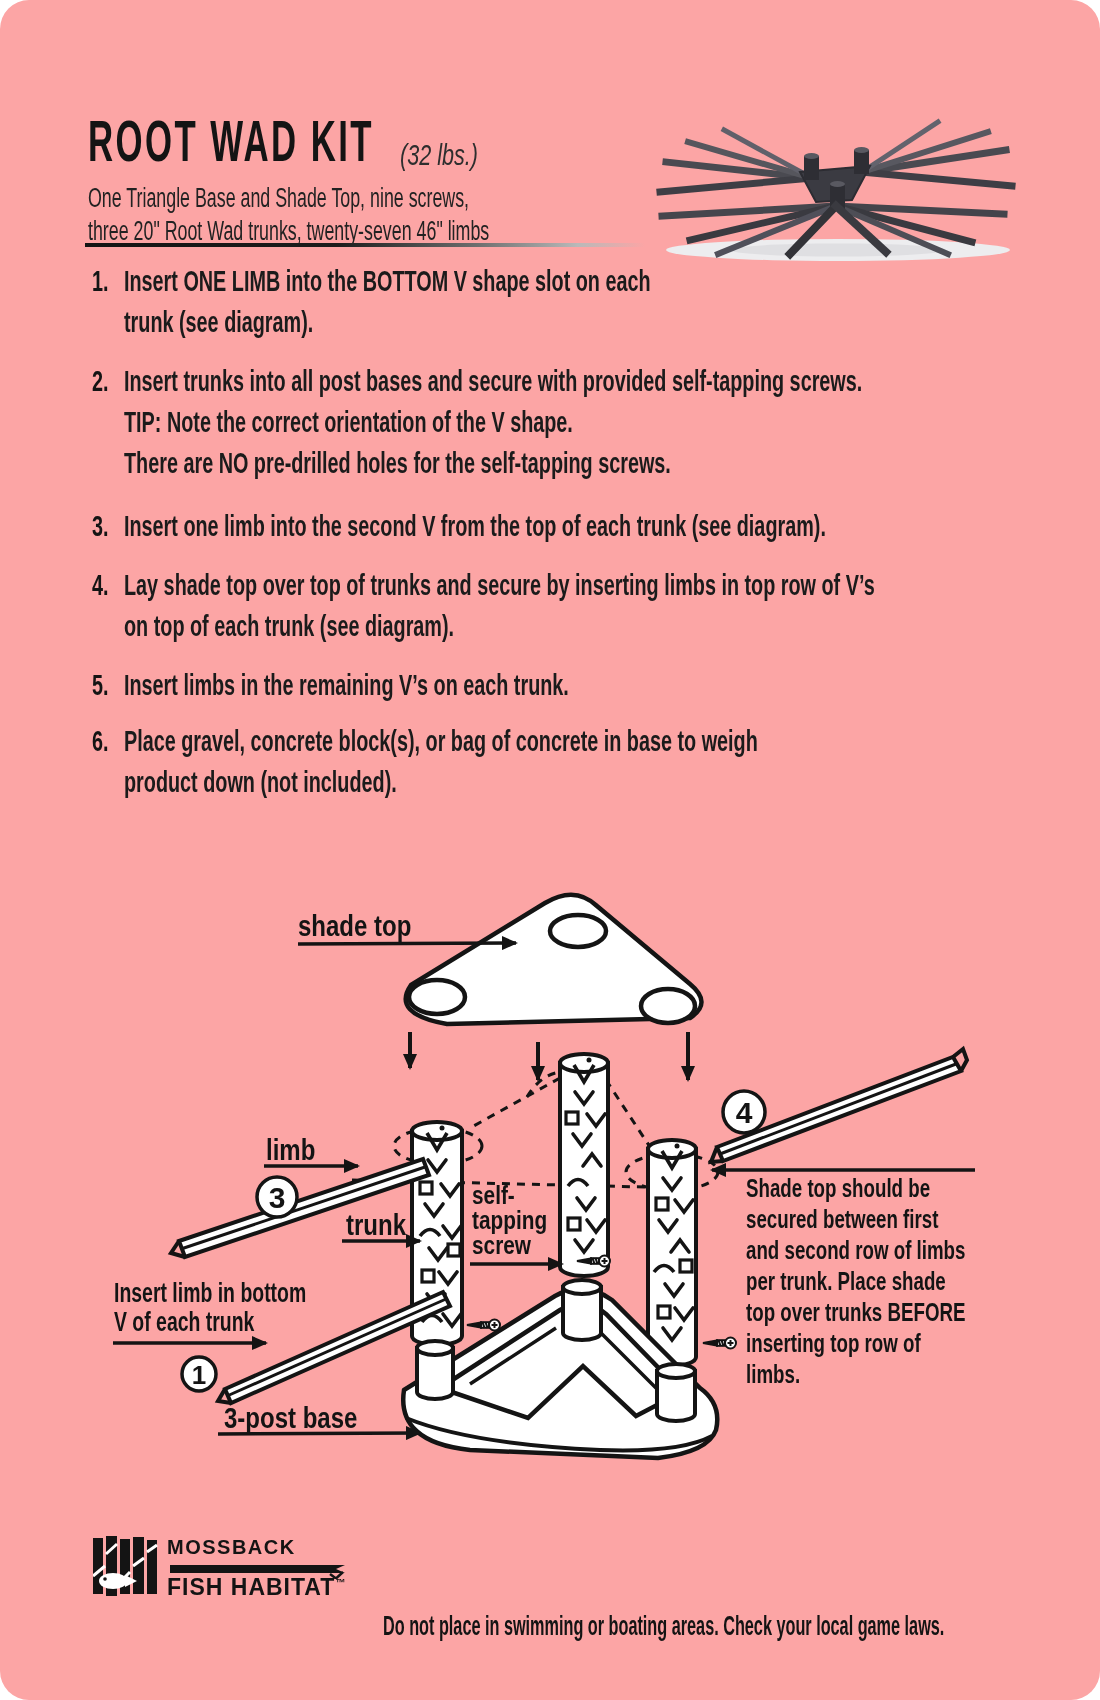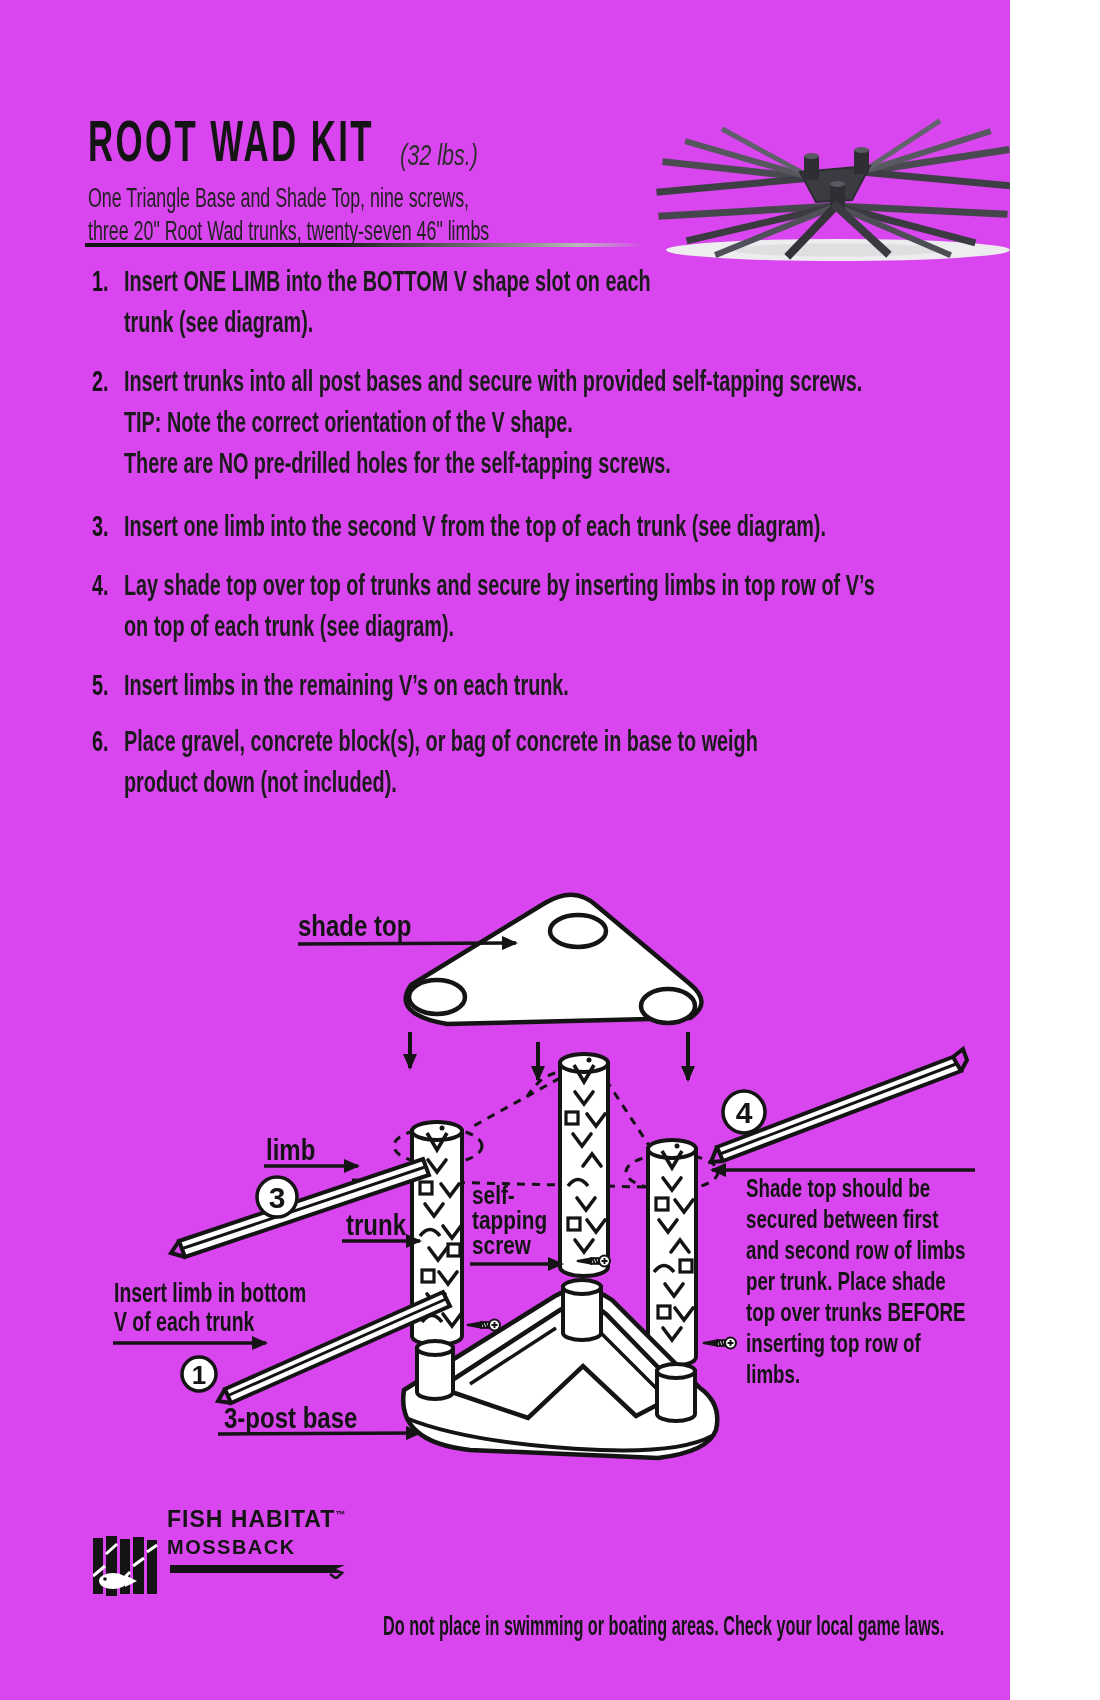--- a/index.html
+++ b/index.html
@@ -1,38 +1,38 @@
 <!DOCTYPE html>
 <html><head>
 <meta charset="utf-8">
 <style>
   html,body{margin:0;padding:0;background:#fff;}
-  #page{position:relative;width:1010px;height:1700px;background:#d946ef;overflow:hidden;
-        font-family:"Liberation Sans", sans-serif;color:#141414;}
+  #page{position:relative;width:1100px;height:1700px;background:#fca5a5;overflow:hidden;
+        font-family:"Liberation Sans", sans-serif;color:#141414;border-radius:29px;}
   .abs{position:absolute;}
   .cond58{transform:scaleX(.58);transform-origin:0 0;}
   .cond60{transform:scaleX(.60);transform-origin:0 0;}
   .cond66{transform:scaleX(.66);transform-origin:0 0;}
   .cond72{transform:scaleX(.72);transform-origin:0 0;}
   .cond80{transform:scaleX(.80);transform-origin:0 0;}
   .pre{white-space:pre-line;}
   #title{left:88px;top:112px;font-size:58px;font-weight:800;letter-spacing:4px;line-height:58px;white-space:nowrap;}
   #lbs{left:400px;top:138px;font-size:30px;font-style:italic;font-weight:400;color:#2e2e2e;white-space:nowrap;}
   #subtitle{left:88px;top:182px;font-size:27px;font-weight:400;line-height:33px;color:#222;width:900px;}
   #divider{left:85px;top:243px;width:560px;height:4px;
      background:linear-gradient(to right,#141414 0%,#1c1c1c 45%,#6e6e6e 70%,#b9b9b9 88%,rgba(220,220,220,0) 100%);}
   .inst{left:0;width:1100px;}
   .inst-num{position:absolute;left:92px;font-size:30px;font-weight:700;line-height:41px;}
   .inst-txt{position:absolute;left:124px;width:1340px;font-size:30px;font-weight:700;line-height:41px;color:#1b1b1b;}
   .dlab{font-weight:700;color:#141414;}
   #selftap{left:472px;top:1183px;font-size:26px;line-height:25px;width:200px;}
   #insertlimb{left:114px;top:1279px;font-size:27px;line-height:29px;width:400px;}
   #shadenote{left:746px;top:1173px;font-size:26px;line-height:31px;width:420px;}
   #brand1{left:167px;top:1536px;font-size:20px;font-weight:800;letter-spacing:1.5px;white-space:nowrap;}
-  #brand2{left:167px;top:1506px;font-size:23px;font-weight:800;letter-spacing:1px;white-space:nowrap;}
+  #brand2{left:167px;top:1574px;font-size:23px;font-weight:800;letter-spacing:1px;white-space:nowrap;}
   #brand2 sup{font-size:10px;}
   #warning{left:383px;top:1610px;font-size:28px;font-weight:700;white-space:nowrap;}
   svg text{font-family:"Liberation Sans", sans-serif;}
   .svglab{font-size:30px;font-weight:700;fill:#141414;}
   .badge{font-size:30px;font-weight:700;fill:#141414;text-anchor:middle;}
 </style>
 </head>
 <body>
 
 <div id="page">

